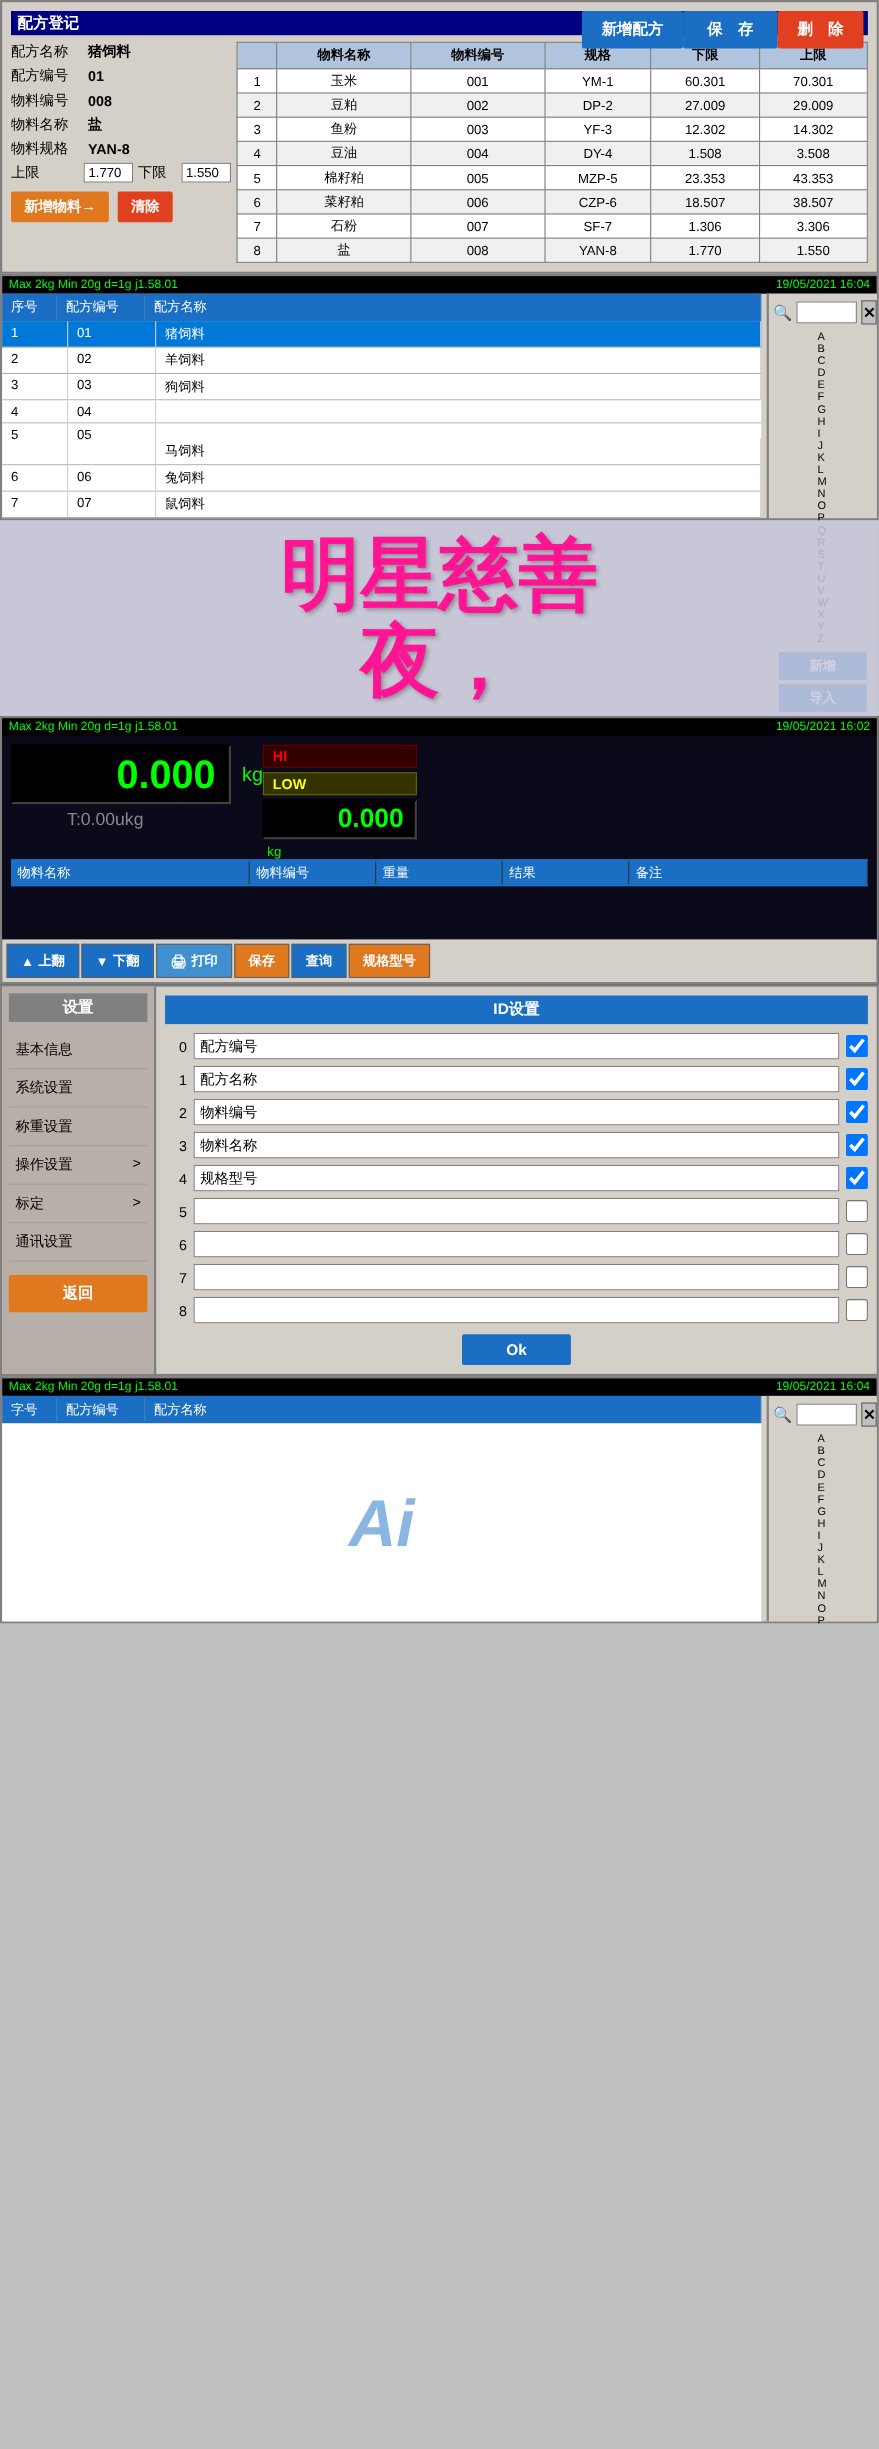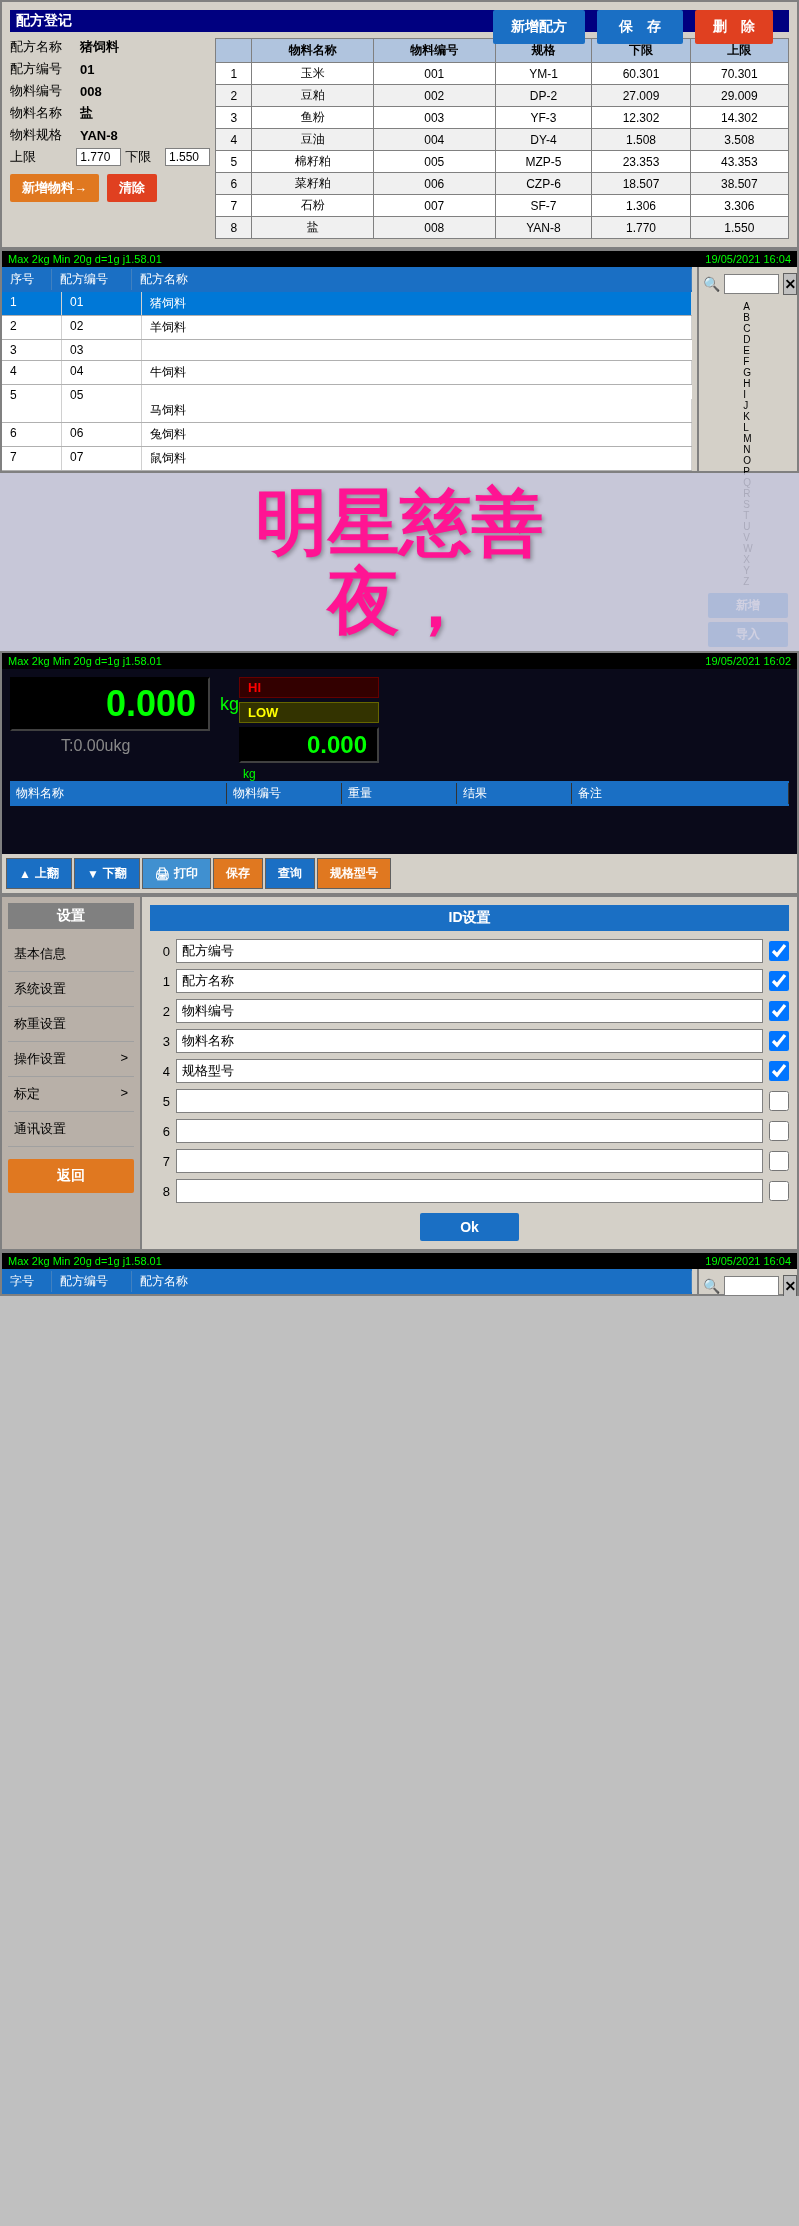--- a/index.html
+++ b/index.html
@@ -7,21 +7,21 @@
 
     
     .section1 { background: #d4d0c8; padding: 8px; border: 2px solid #808080; position: relative; }
     .section1-title { background: #000080; color: white; font-size: 14px; font-weight: bold; padding: 2px 6px; margin-bottom: 6px; }
     .form-row { display: flex; align-items: center; margin-bottom: 4px; }
     .form-label { color: #000; font-size: 13px; width: 70px; }
     .form-value { color: #000; font-size: 13px; font-weight: bold; flex: 1; }
     .btn-blue { background: #1a6fc4; color: white; border: none; padding: 8px 18px; font-size: 14px; font-weight: bold; cursor: pointer; border-radius: 2px; font-family: inherit; }
     .btn-save { background: #1a6fc4; color: white; border: none; padding: 8px 22px; font-size: 14px; font-weight: bold; cursor: pointer; border-radius: 2px; font-family: inherit; }
     .btn-red { background: #e04020; color: white; border: none; padding: 8px 18px; font-size: 14px; font-weight: bold; cursor: pointer; border-radius: 2px; font-family: inherit; }
-    .top-right { position: absolute; top: 8px; right: 24px; display: flex; gap: 12px; }
+    .top-right { position: absolute; top: 8px; right: 12px; display: flex; gap: 0; }
     .material-table { width: 100%; border-collapse: collapse; font-size: 12px; }
     .material-table th { background: #b0c4de; border: 1px solid #808080; padding: 3px 5px; text-align: center; }
     .material-table td { border: 1px solid #808080; padding: 2px 5px; text-align: center; background: white; }
     .material-table tr:nth-child(even) td { background: #f0f0f0; }
     .left-panel { float: left; width: 200px; }
     .right-panel { margin-left: 205px; }
     .limit-row { display: flex; align-items: center; gap: 4px; }
     .limit-input { width: 45px; border: 1px solid #808080; background: white; padding: 1px 3px; font-size: 12px; }
     .btn-orange { background: #e07820; color: white; border: none; padding: 4px 12px; font-size: 13px; font-weight: bold; cursor: pointer; border-radius: 2px; font-family: inherit; }
     .btn-clear { background: #e04020; color: white; border: none; padding: 5px 12px; font-size: 13px; font-weight: bold; cursor: pointer; border-radius: 2px; font-family: inherit; }
@@ -229,25 +229,25 @@
             <div class="list-cell" style="flex:1;">猪饲料</div>
           </div>
           <div class="list-row">
             <div class="list-cell" style="width:50px;">2</div>
             <div class="list-cell" style="width:80px;">02</div>
             <div class="list-cell" style="flex:1;">羊饲料</div>
           </div>
           <div class="list-row">
             <div class="list-cell" style="width:50px;">3</div>
             <div class="list-cell" style="width:80px;">03</div>
+            <div class="list-cell" style="flex:1;">狗饲料</div>
           </div>
           <div class="list-row">
             <div class="list-cell" style="width:50px;">4</div>
             <div class="list-cell" style="width:80px;">04</div>
-            <div class="list-cell" style="flex:1;">牛饲料</div>
           </div>
           <div class="list-row">
             <div class="list-cell" style="width:50px;">5</div>
             <div class="list-cell" style="width:80px;">05</div>
             <div class="list-cell" style="flex:1;margin-top:14px;">马饲料</div>
           </div>
           <div class="list-row">
             <div class="list-cell" style="width:50px;">6</div>
             <div class="list-cell" style="width:80px;">06</div>
             <div class="list-cell" style="flex:1;">兔饲料</div>
@@ -428,20 +428,26 @@
     <span>Max 2kg  Min 20g  d=1g   j1.58.01</span>
     <span>19/05/2021 16:04</span>
   </div>
   <div style="position:relative;">
     <div class="list-content">
       <div class="list-header">
         <div class="list-header-cell" style="width:50px;">字号</div>
         <div class="list-header-cell" style="width:80px;">配方编号</div>
         <div class="list-header-cell" style="flex:1;">配方名称</div>
       </div>
+      <div style="height:180px;background:white;">
+
+        <div style="position:relative;height:100%;display:flex;align-items:center;justify-content:center;">
+          <span style="font-size:60px;font-weight:bold;color:#1a6fc4;font-style:italic;opacity:0.5;">Ai</span>
+        </div>
+      </div>
     </div>
     <div class="right-sidebar">
       <div class="sidebar-search">
         <span style="font-size:14px;">🔍</span>
         <input class="search-input-small" type="text" style="">
         <button class="x-btn">✕</button>
       </div>
       <div class="alpha-list" id="bottom-alpha-list">
           <span class="alpha-item">A</span>
           <span class="alpha-item">B</span>

